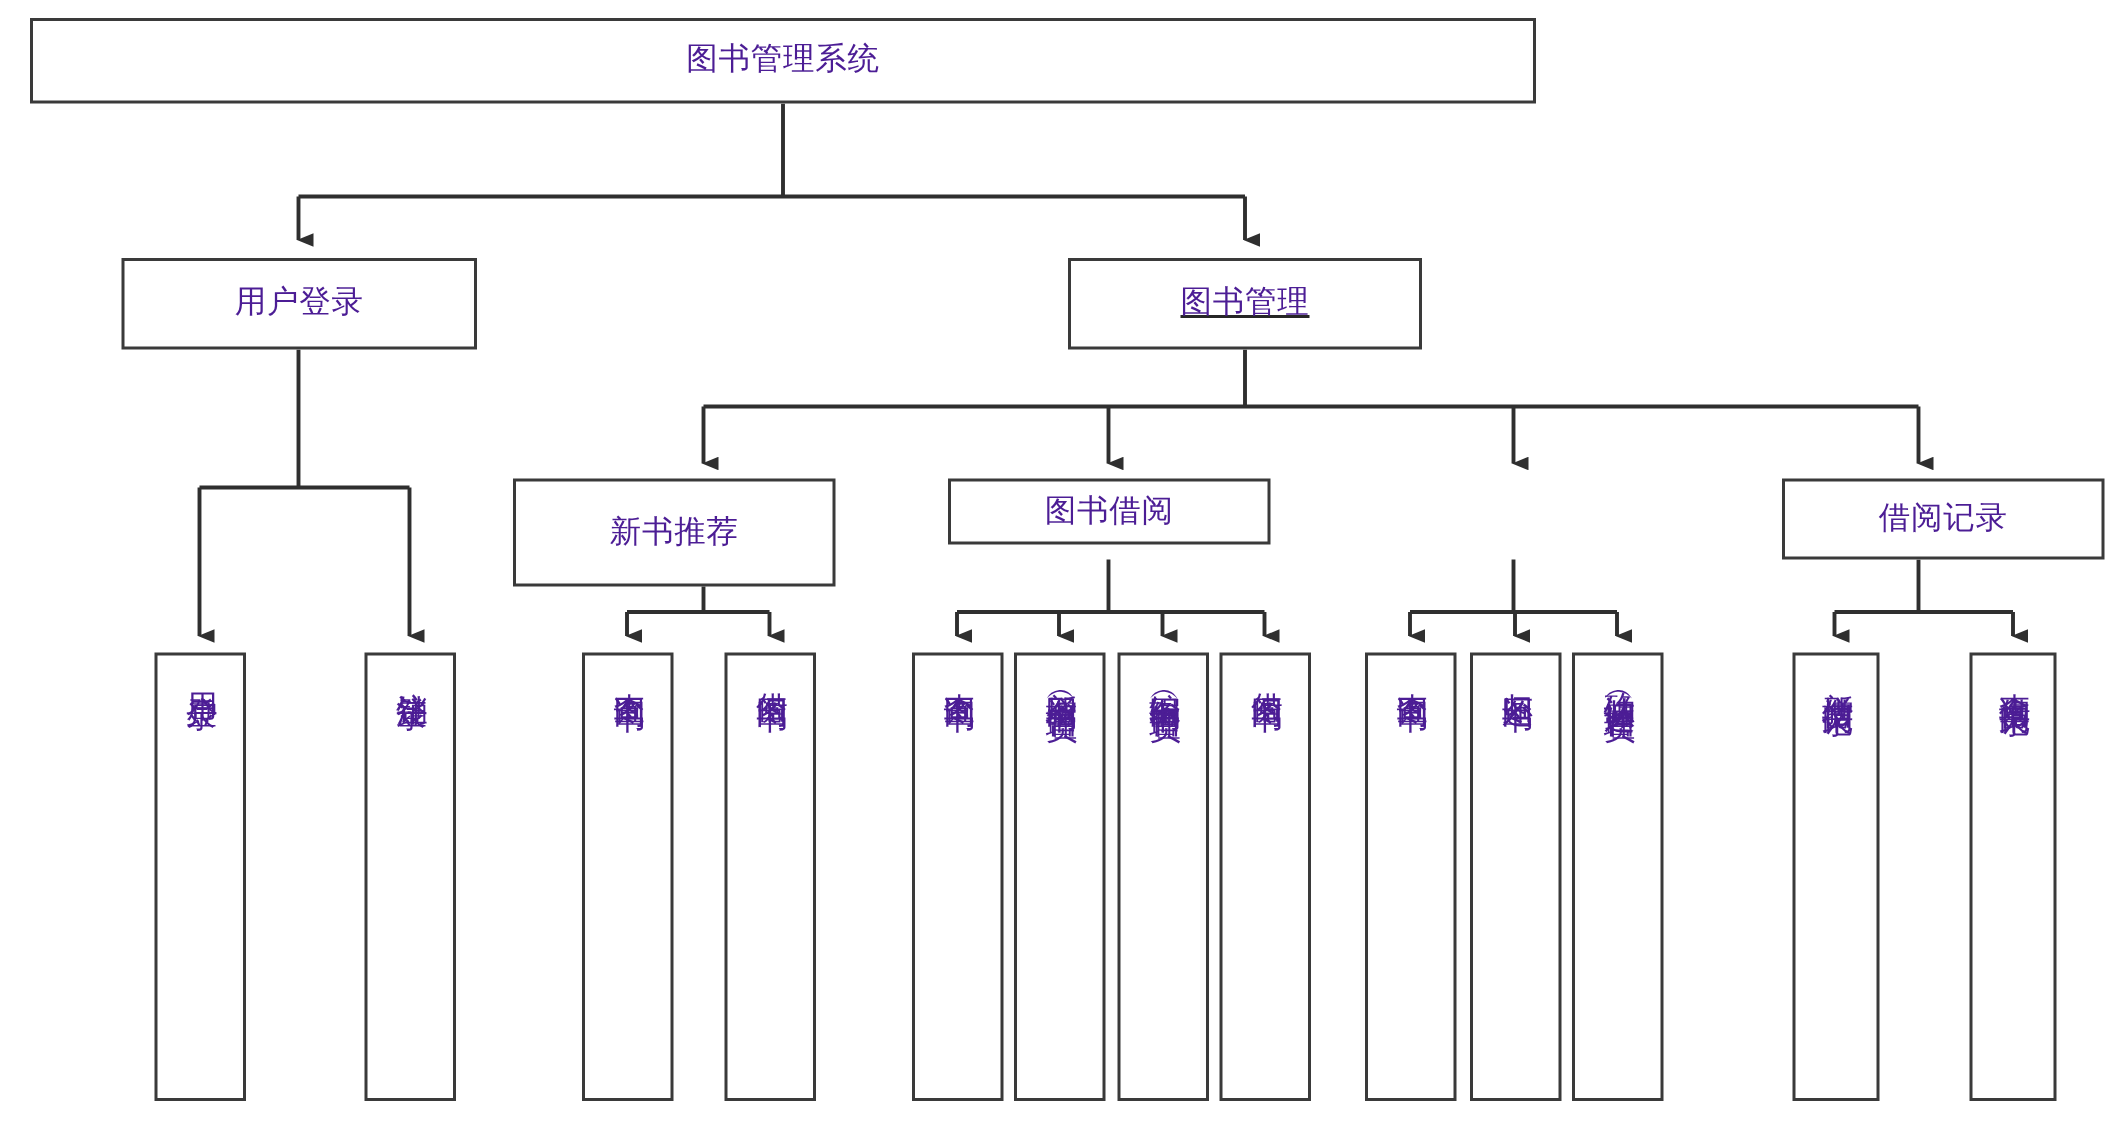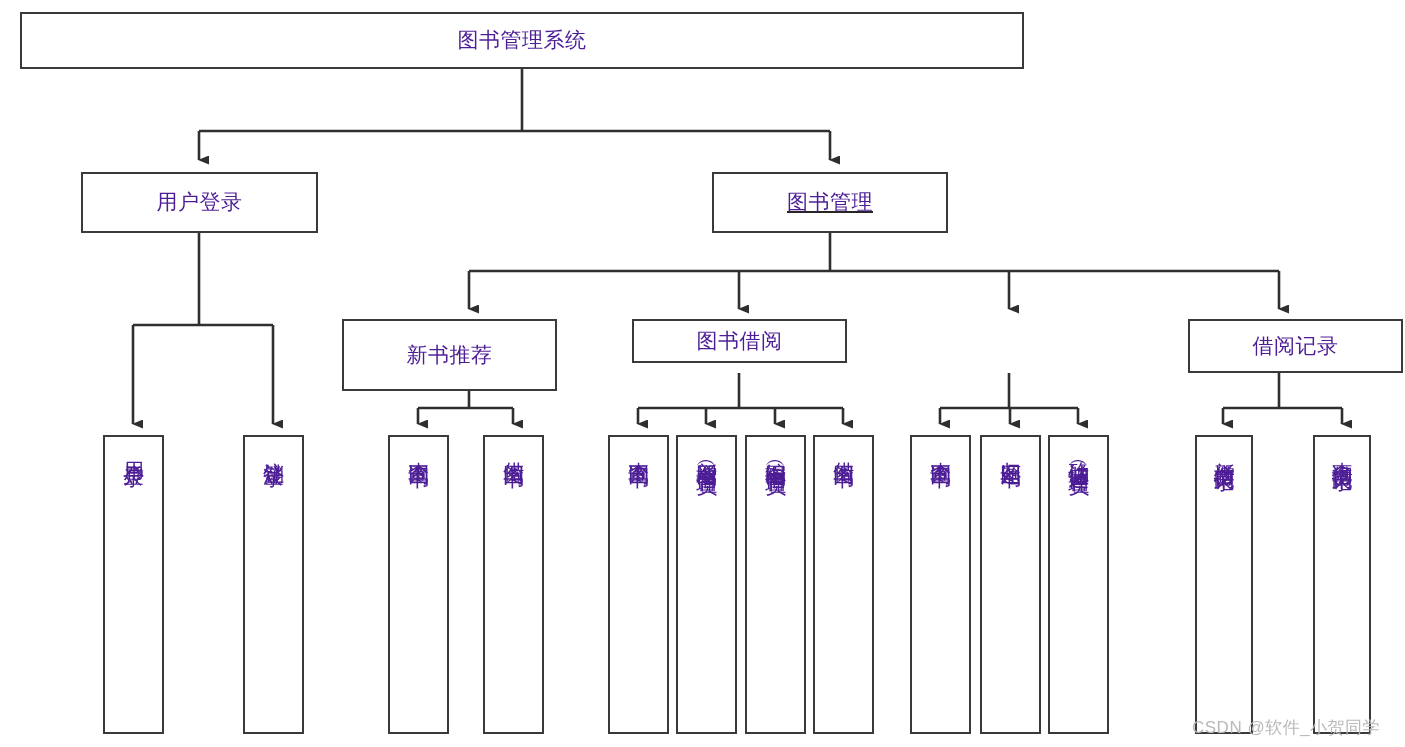--- a/index.html
+++ b/index.html
@@ -186,15 +186,14 @@
     <span class="node-label">确认归还（管理员）</span>
   </div>
 
   <div class="node vert" style="left:1195px; top:435px; width:58px; height:299px;">
     <span class="node-label">新增借阅记录</span>
   </div>
   <div class="node vert" style="left:1313px; top:435px; width:58px; height:299px;">
     <span class="node-label">查询借阅记录</span>
   </div>
 
-  <div class="watermark" style="left:1192px; top:716px;">CSDN @软件_小贺同学</div>
 
 </div>
 
 </body></html>

